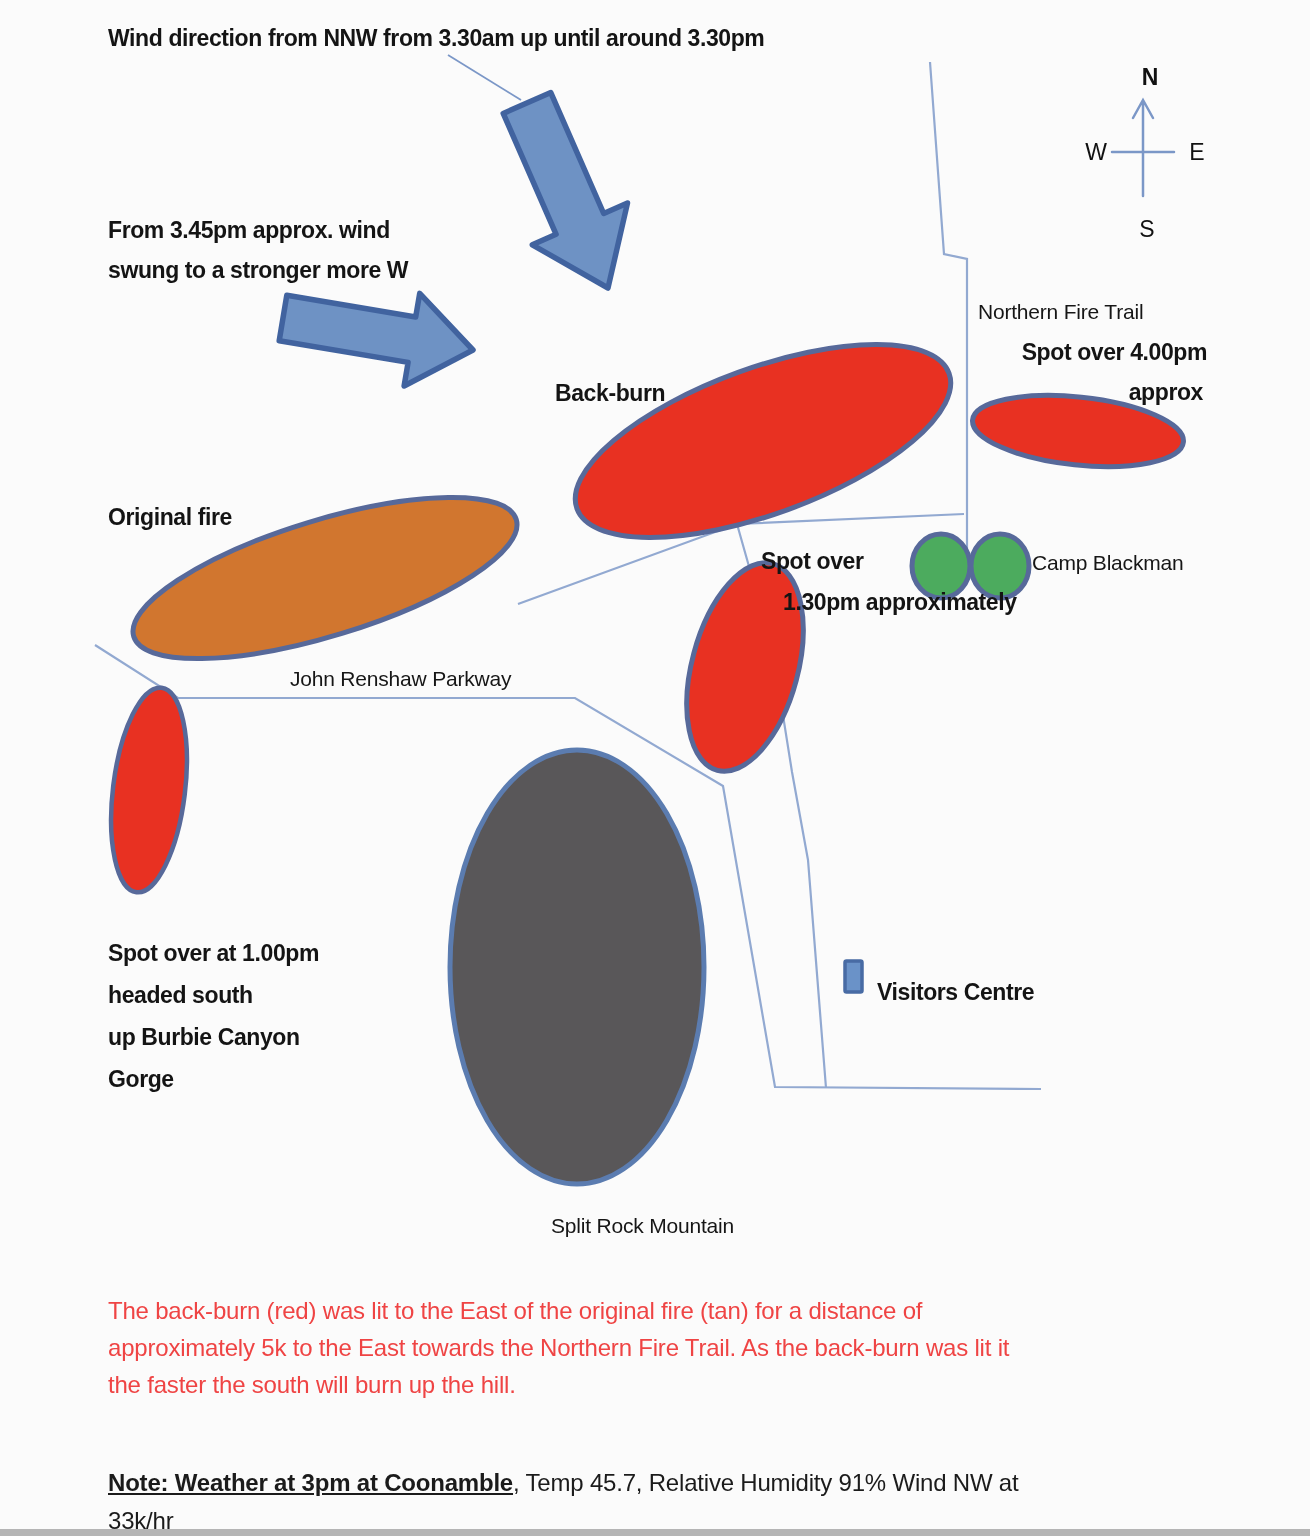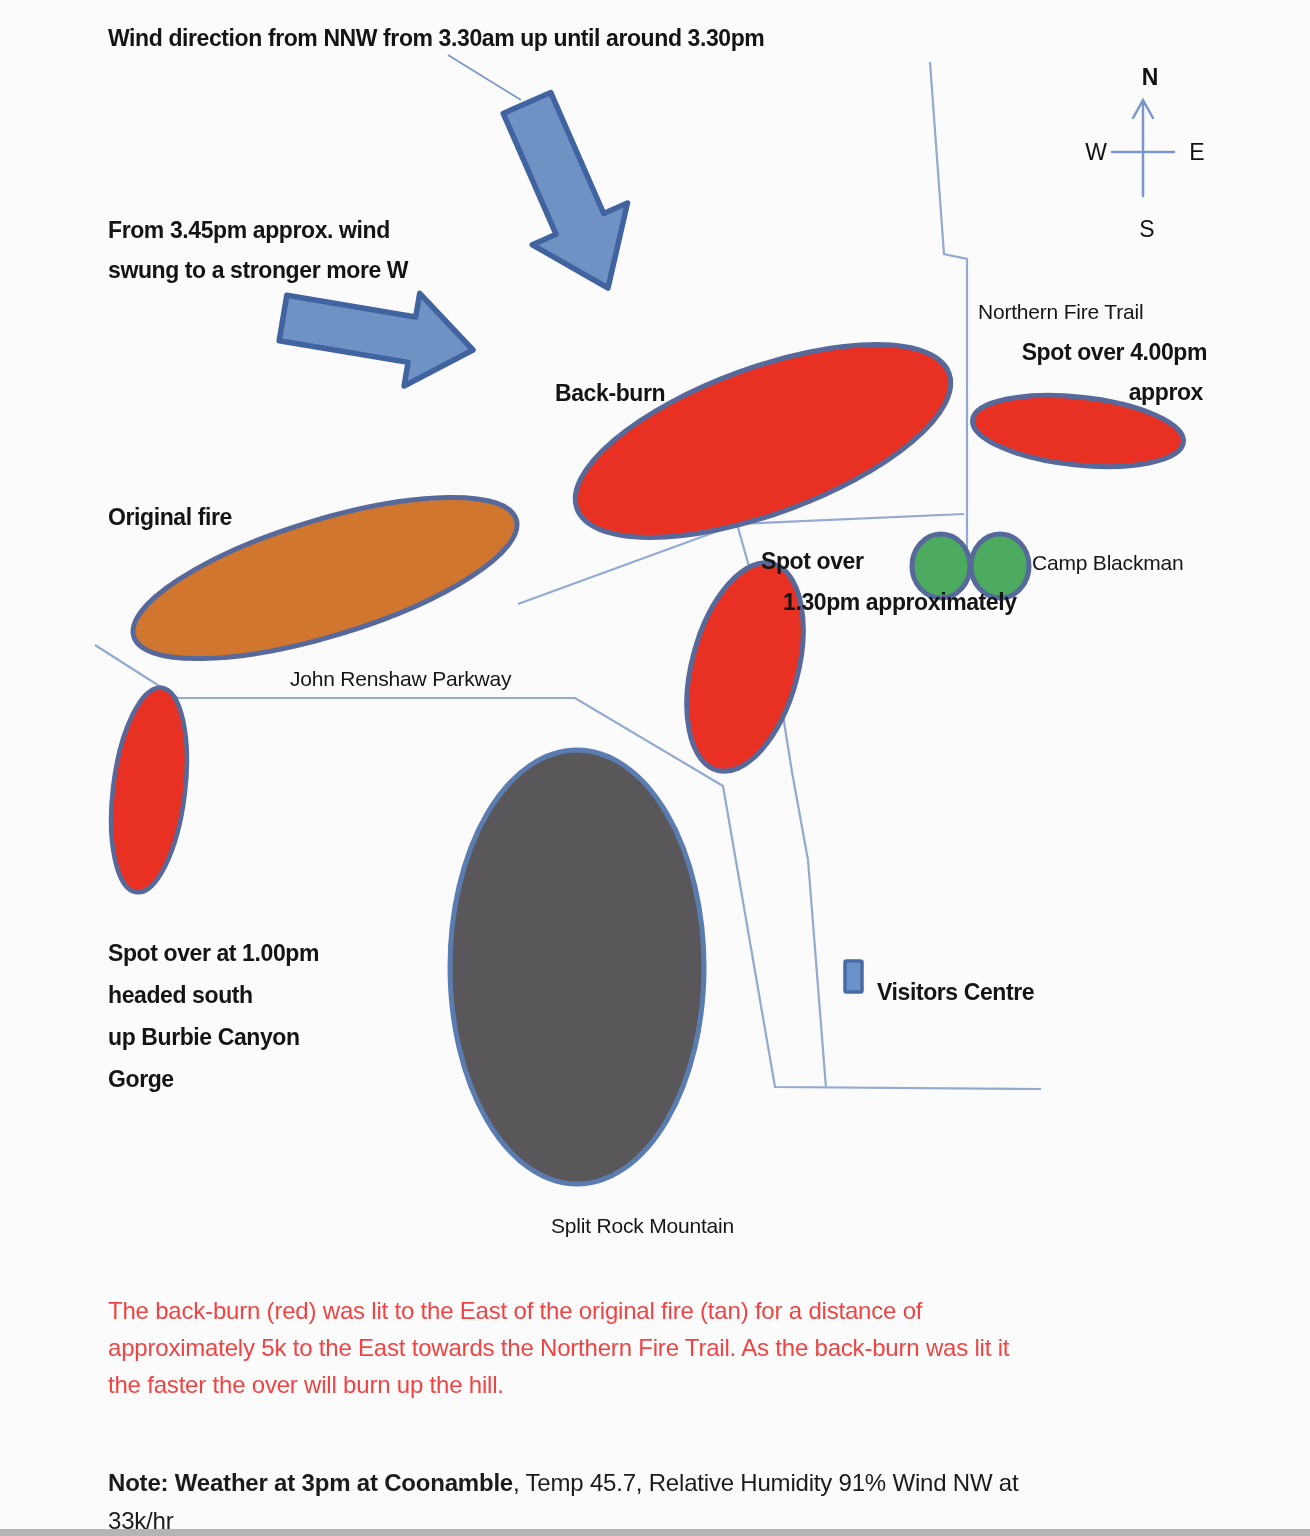--- a/index.html
+++ b/index.html
@@ -19,21 +19,21 @@
     font-weight:400;font-size:21px;fill:#161616;letter-spacing:-0.2px;
   }
   .compass-letter-bold{font-weight:700;font-size:23px;fill:#111;}
   .compass-letter{font-weight:400;font-size:23px;fill:#111;}
   .bodytext{
     position:absolute;left:108px;width:1060px;
     font-size:24px;line-height:37px;letter-spacing:-0.2px;color:#ef4444;
   }
   .bodytext div{white-space:nowrap;}
   #note-block{position:absolute;left:108px;top:1464px;font-size:24px;line-height:38px;letter-spacing:-0.2px;color:#1b1b1b;}
-  #note-bold{font-weight:700;}
+  #note-bold{font-weight:700;text-decoration:underline;}
   #bottom-strip{
     position:absolute;left:0;bottom:0;width:1310px;height:7px;
     background:#b5b5b5;
   }
 </style>
 </head>
 <body>
 
 <svg id="map" width="1310" height="1270" viewBox="0 0 1310 1270" xmlns="http://www.w3.org/2000/svg">
 
@@ -88,21 +88,21 @@
   <text class="lbl-bold" x="108" y="1045">up Burbie Canyon</text>
   <text class="lbl-bold" x="108" y="1087">Gorge</text>
 
   <text class="lbl-bold" x="877" y="1000">Visitors Centre</text>
   <text class="lbl-reg" x="551" y="1233">Split Rock Mountain</text>
 </svg>
 
 <div class="bodytext" style="top:1292px">
   <div>The back-burn (red) was lit to the East of the original fire (tan) for a distance of</div>
   <div>approximately 5k to the East towards the Northern Fire Trail. As the back-burn was lit it</div>
-  <div>the faster the over will burn up the hill.</div>
+  <div>the faster the south will burn up the hill.</div>
 </div>
 
 <div id="note-block">
   <div><span id="note-bold">Note: Weather at 3pm at Coonamble</span><span>, Temp 45.7, Relative Humidity 91% Wind NW at</span></div>
   <div>33k/hr</div>
 </div>
 
 <div id="bottom-strip"></div>
 
 </body></html>

